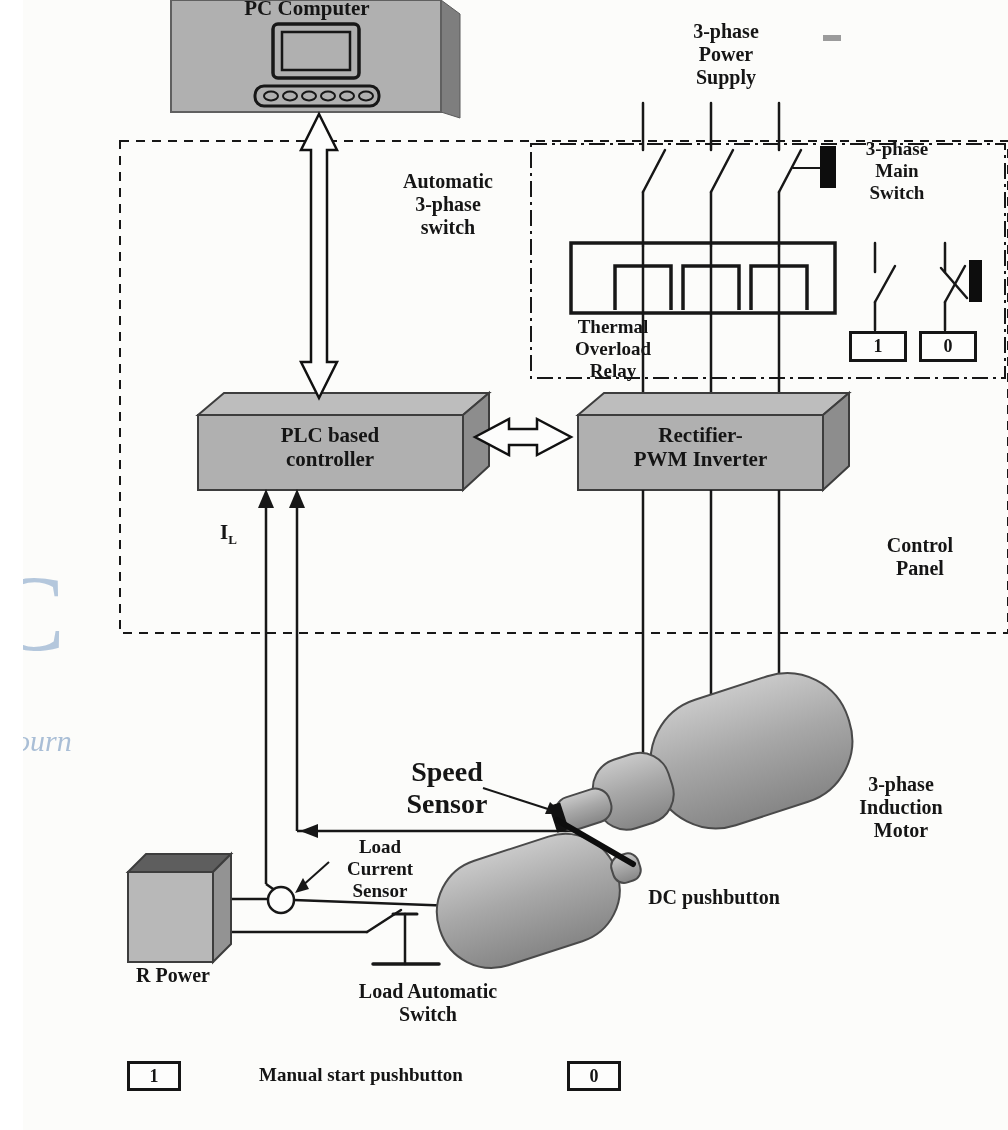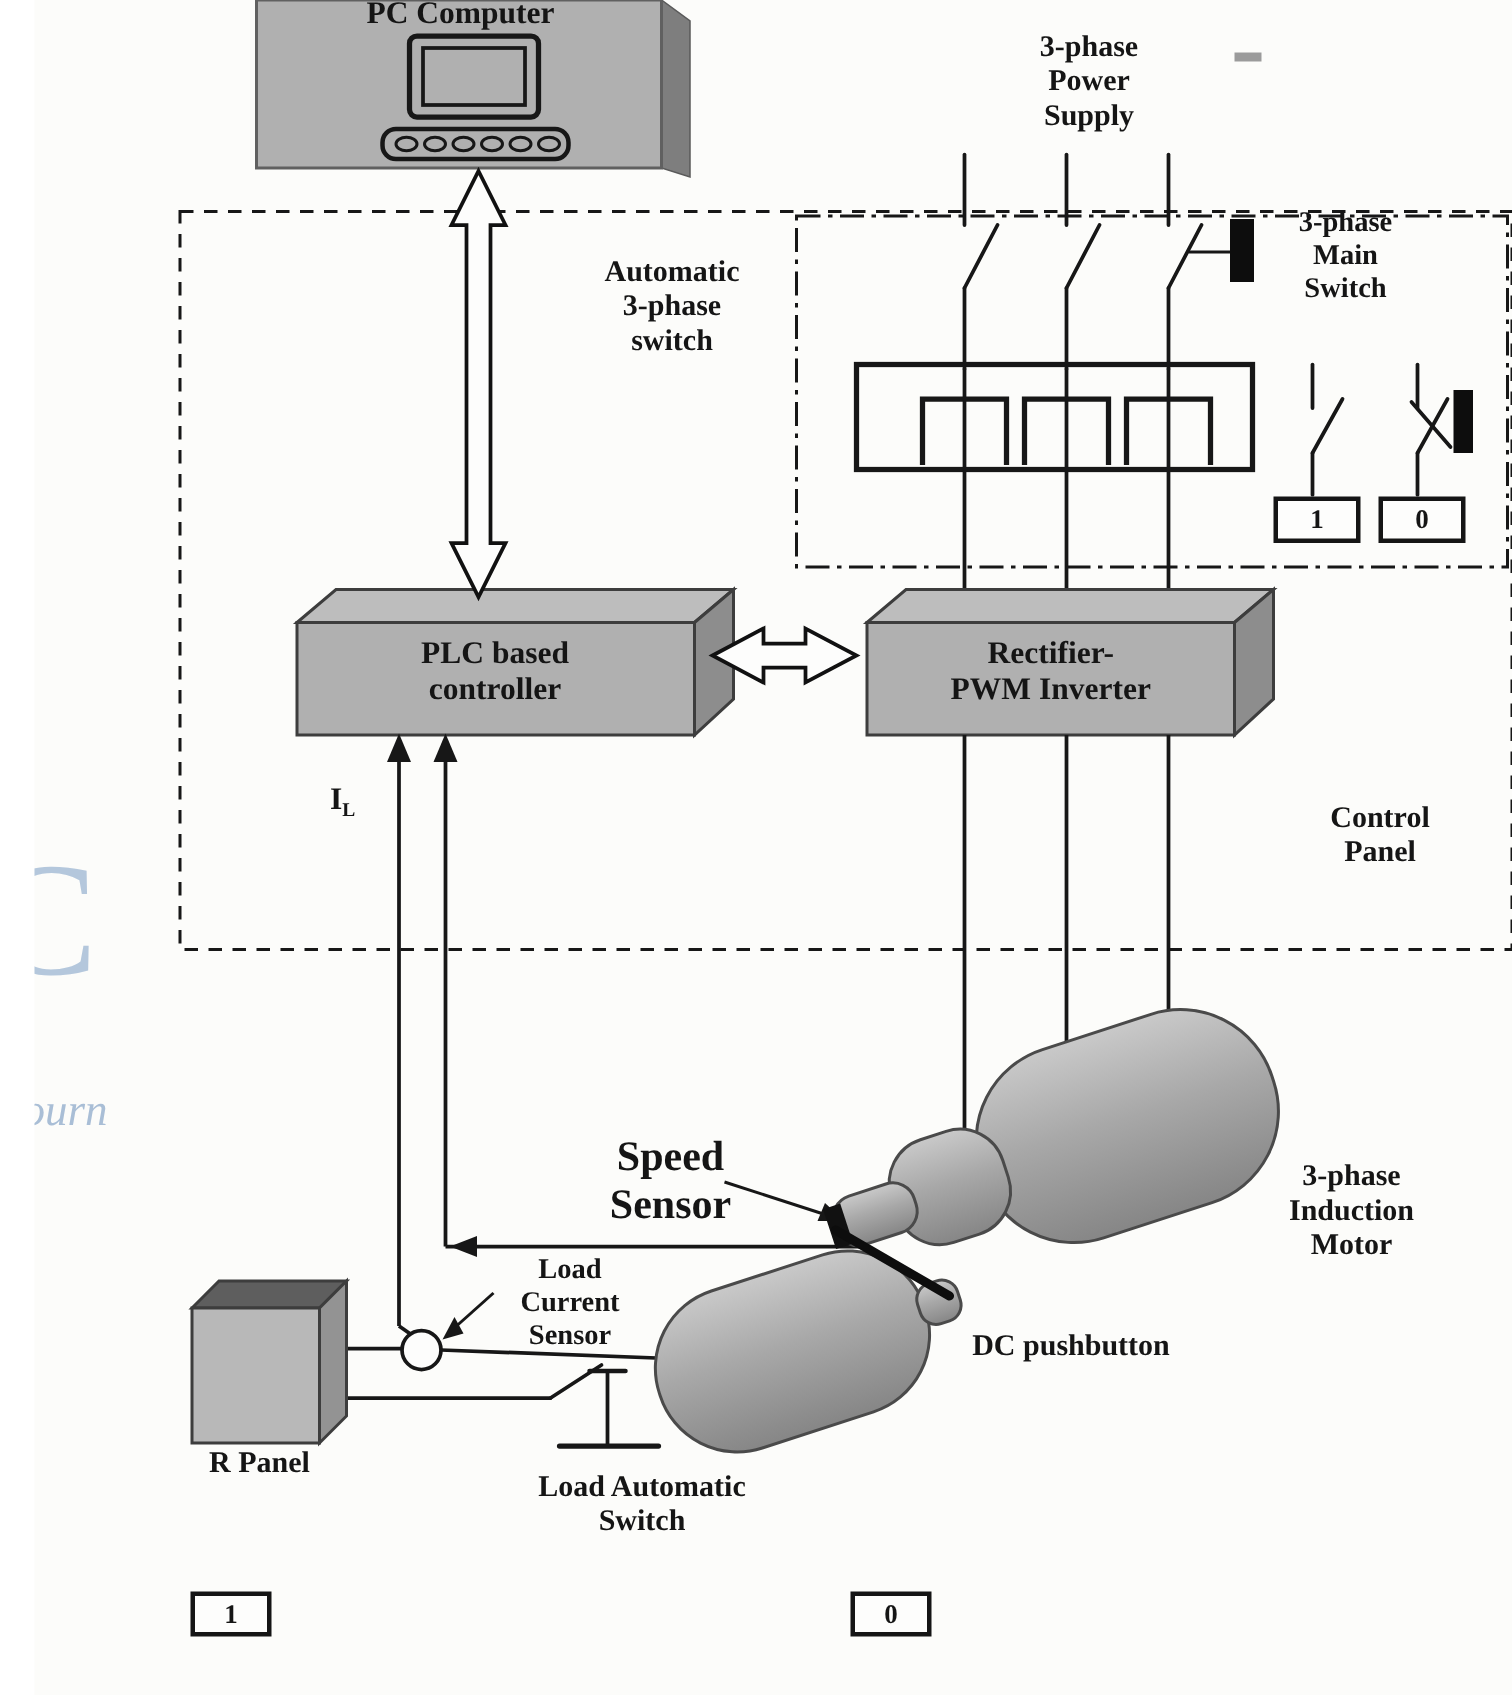--- a/index.html
+++ b/index.html
@@ -180,20 +180,23 @@
 Supply</div>
 
   <div class="lbl" style="left:344px;top:170px;width:162px;font-size:20px;">Automatic
 3-phase
 switch</div>
 
   <div class="lbl" style="left:818px;top:138px;width:112px;font-size:19px;">3-phase
 Main
 Switch</div>
 
+  <div class="lbl" style="left:524px;top:316px;width:132px;font-size:19px;">Thermal
+Overload
+Relay</div>
 
   <div class="keybox" style="left:826px;top:331px;width:52px;height:25px;font-size:18px;line-height:25px;">1</div>
   <div class="keybox" style="left:896px;top:331px;width:52px;height:25px;font-size:18px;line-height:25px;">0</div>
 
   <div class="lbl" style="left:557px;top:423px;width:241px;font-size:21px;">Rectifier-
 PWM Inverter</div>
 
   <div class="lbl" style="left:177px;top:423px;width:260px;font-size:21px;">PLC based
 controller</div>
 
@@ -210,24 +213,25 @@
   <div class="lbl" style="left:806px;top:773px;width:144px;font-size:20px;">3-phase
 Induction
 Motor</div>
 
   <div class="lbl left" style="left:596px;top:886px;width:190px;font-size:20px;">DC pushbutton</div>
 
   <div class="lbl" style="left:298px;top:836px;width:118px;font-size:19px;">Load
 Current
 Sensor</div>
 
-  <div class="lbl" style="left:98px;top:964px;width:104px;font-size:20px;">R Panel</div>
+  <div class="lbl" style="left:98px;top:964px;width:104px;font-size:20px;">R Power</div>
 
   <div class="lbl" style="left:298px;top:980px;width:214px;font-size:20px;">Load Automatic
 Switch</div>
 
   <div class="keybox" style="left:104px;top:1061px;width:48px;height:24px;font-size:18px;line-height:24px;">1</div>
+  <div class="lbl left" style="left:198px;top:1064px;width:280px;font-size:19px;">Manual start pushbutton</div>
   <div class="keybox" style="left:544px;top:1061px;width:48px;height:24px;font-size:18px;line-height:24px;">0</div>
 
   <div class="wm" style="left:-30px;top:552px;font-size:108px;">C</div>
   <div class="wm script" style="left:-8px;top:724px;font-size:30px;">ourn</div>
 
 </div>
 
 </body></html>

